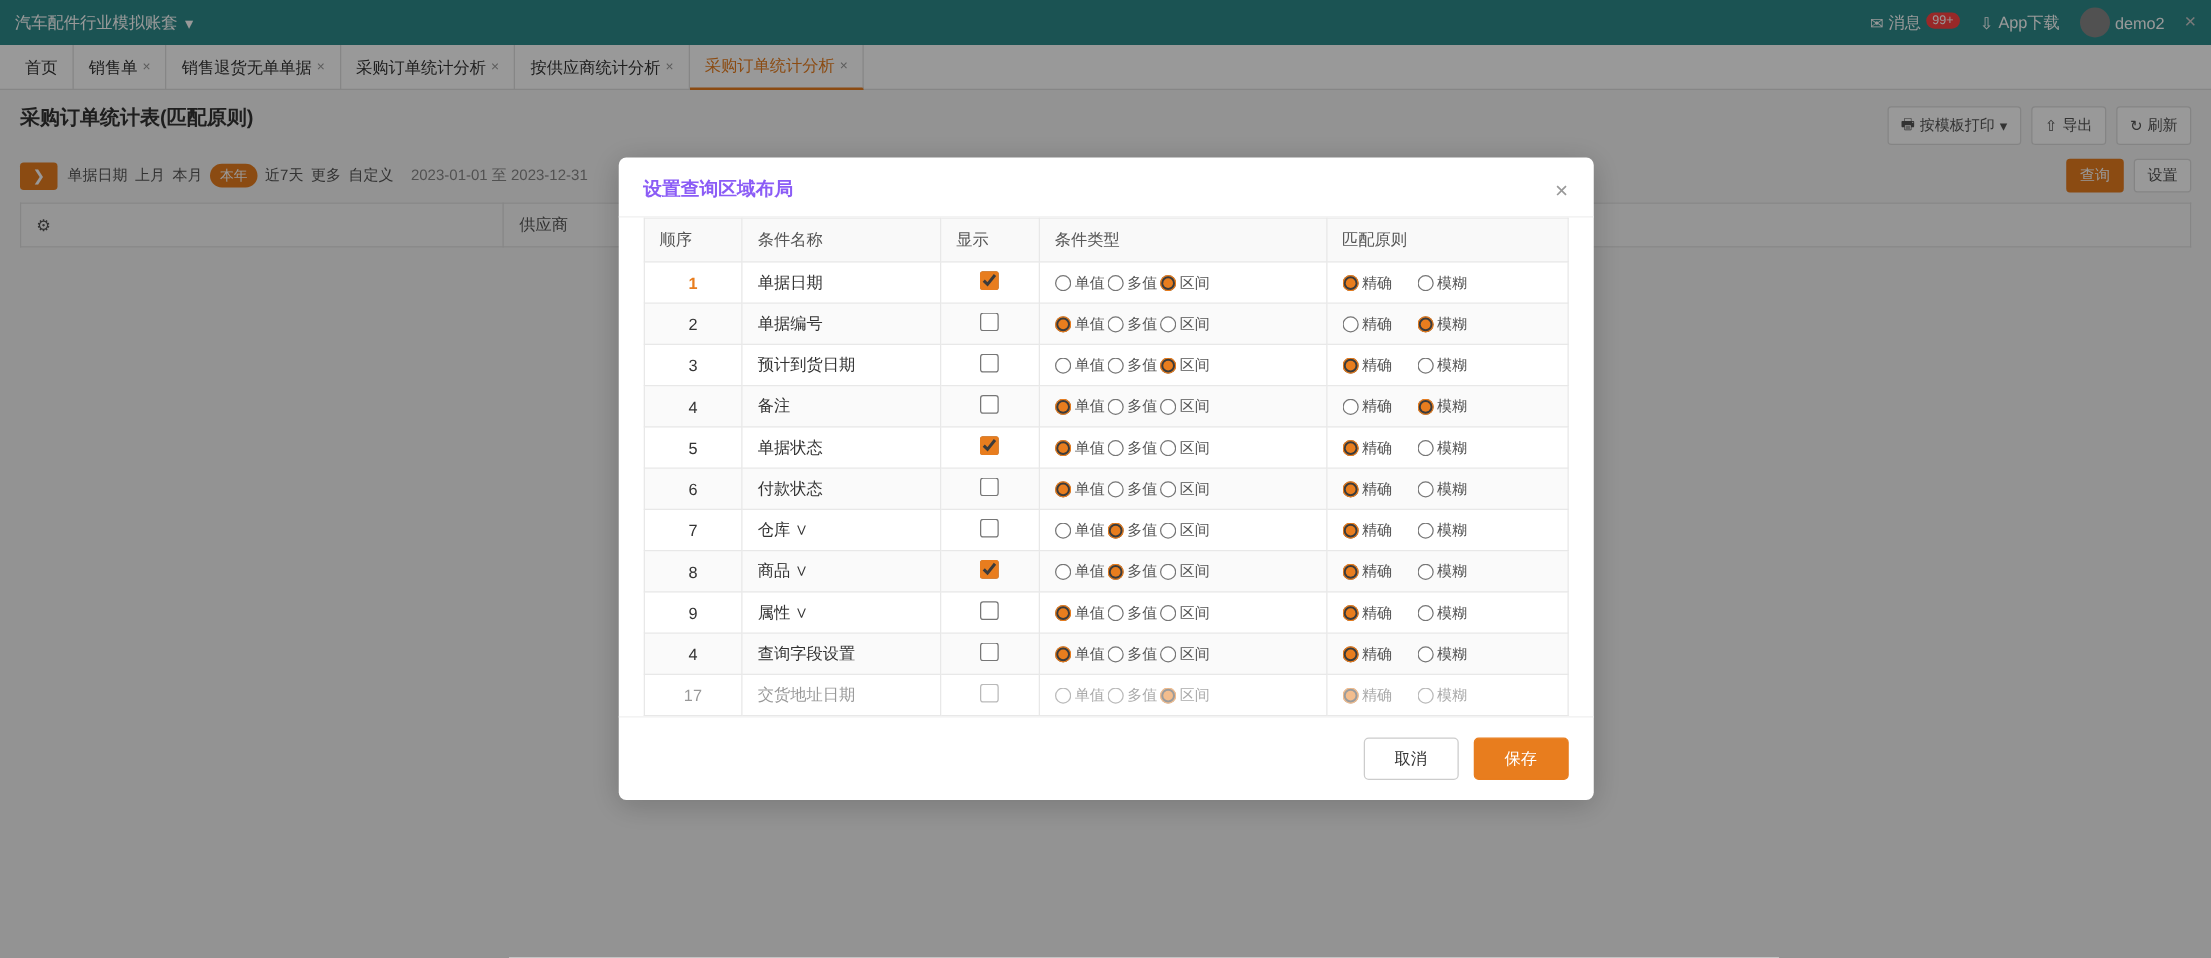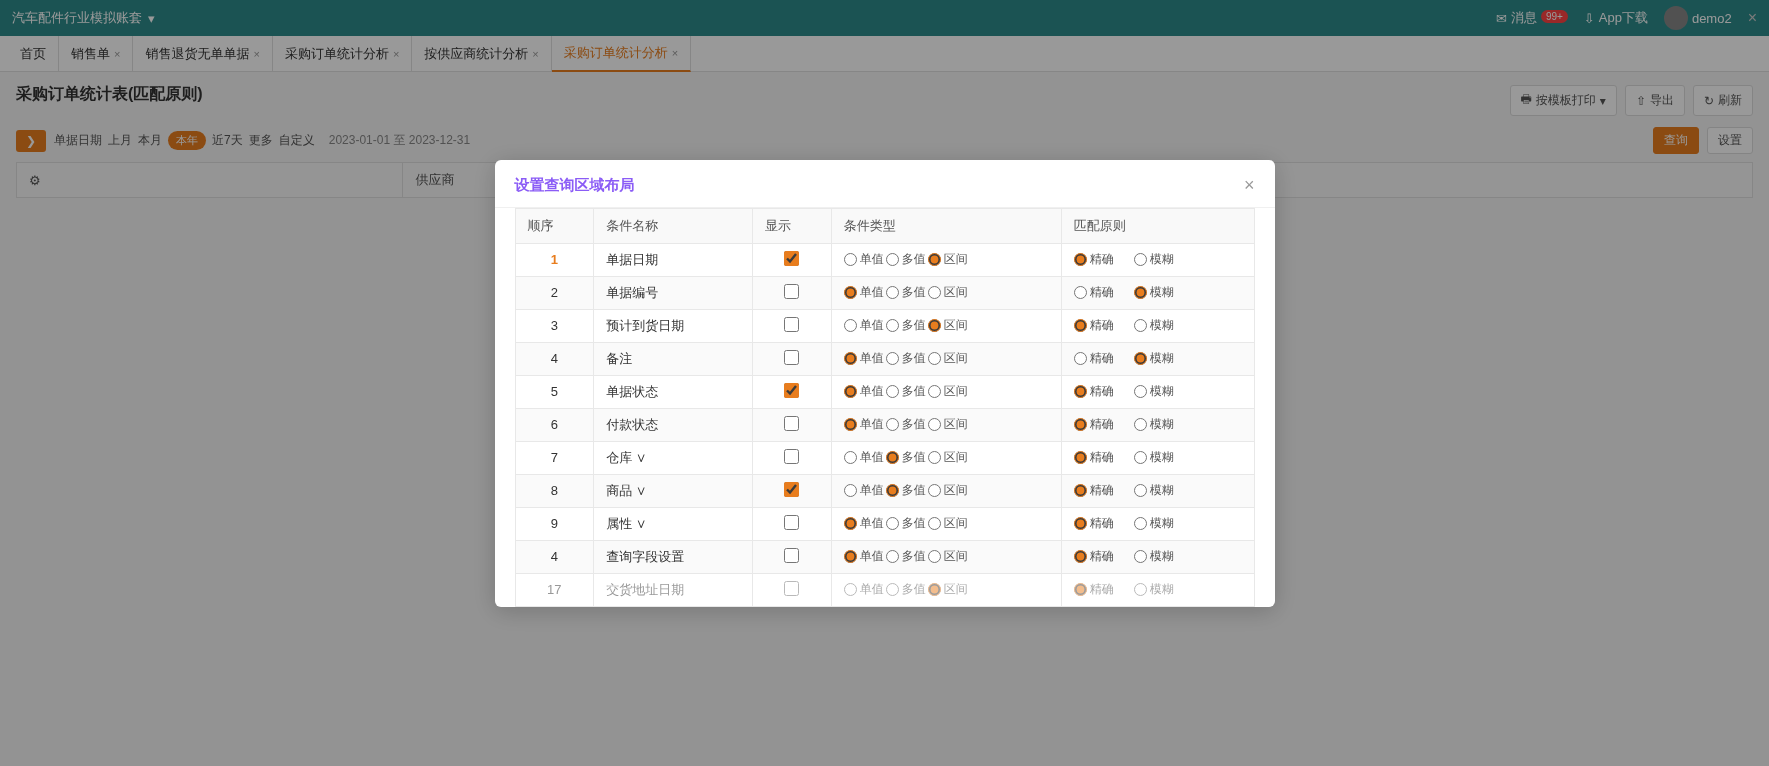--- a/index.html
+++ b/index.html
@@ -697,14 +697,18 @@
                     <input type="radio" name="match_10" value="模糊" style="">
                     <span>模糊</span>
                   </label>
                 </div>
               </td>
             </tr>
           </tbody>
       </table>
     </div>
 
+    <div class="dialog-footer">
+      <button class="btn-cancel">取消</button>
+      <button class="btn-save">保存</button>
+    </div>
   </div>
 </div>
 
 </body></html>

